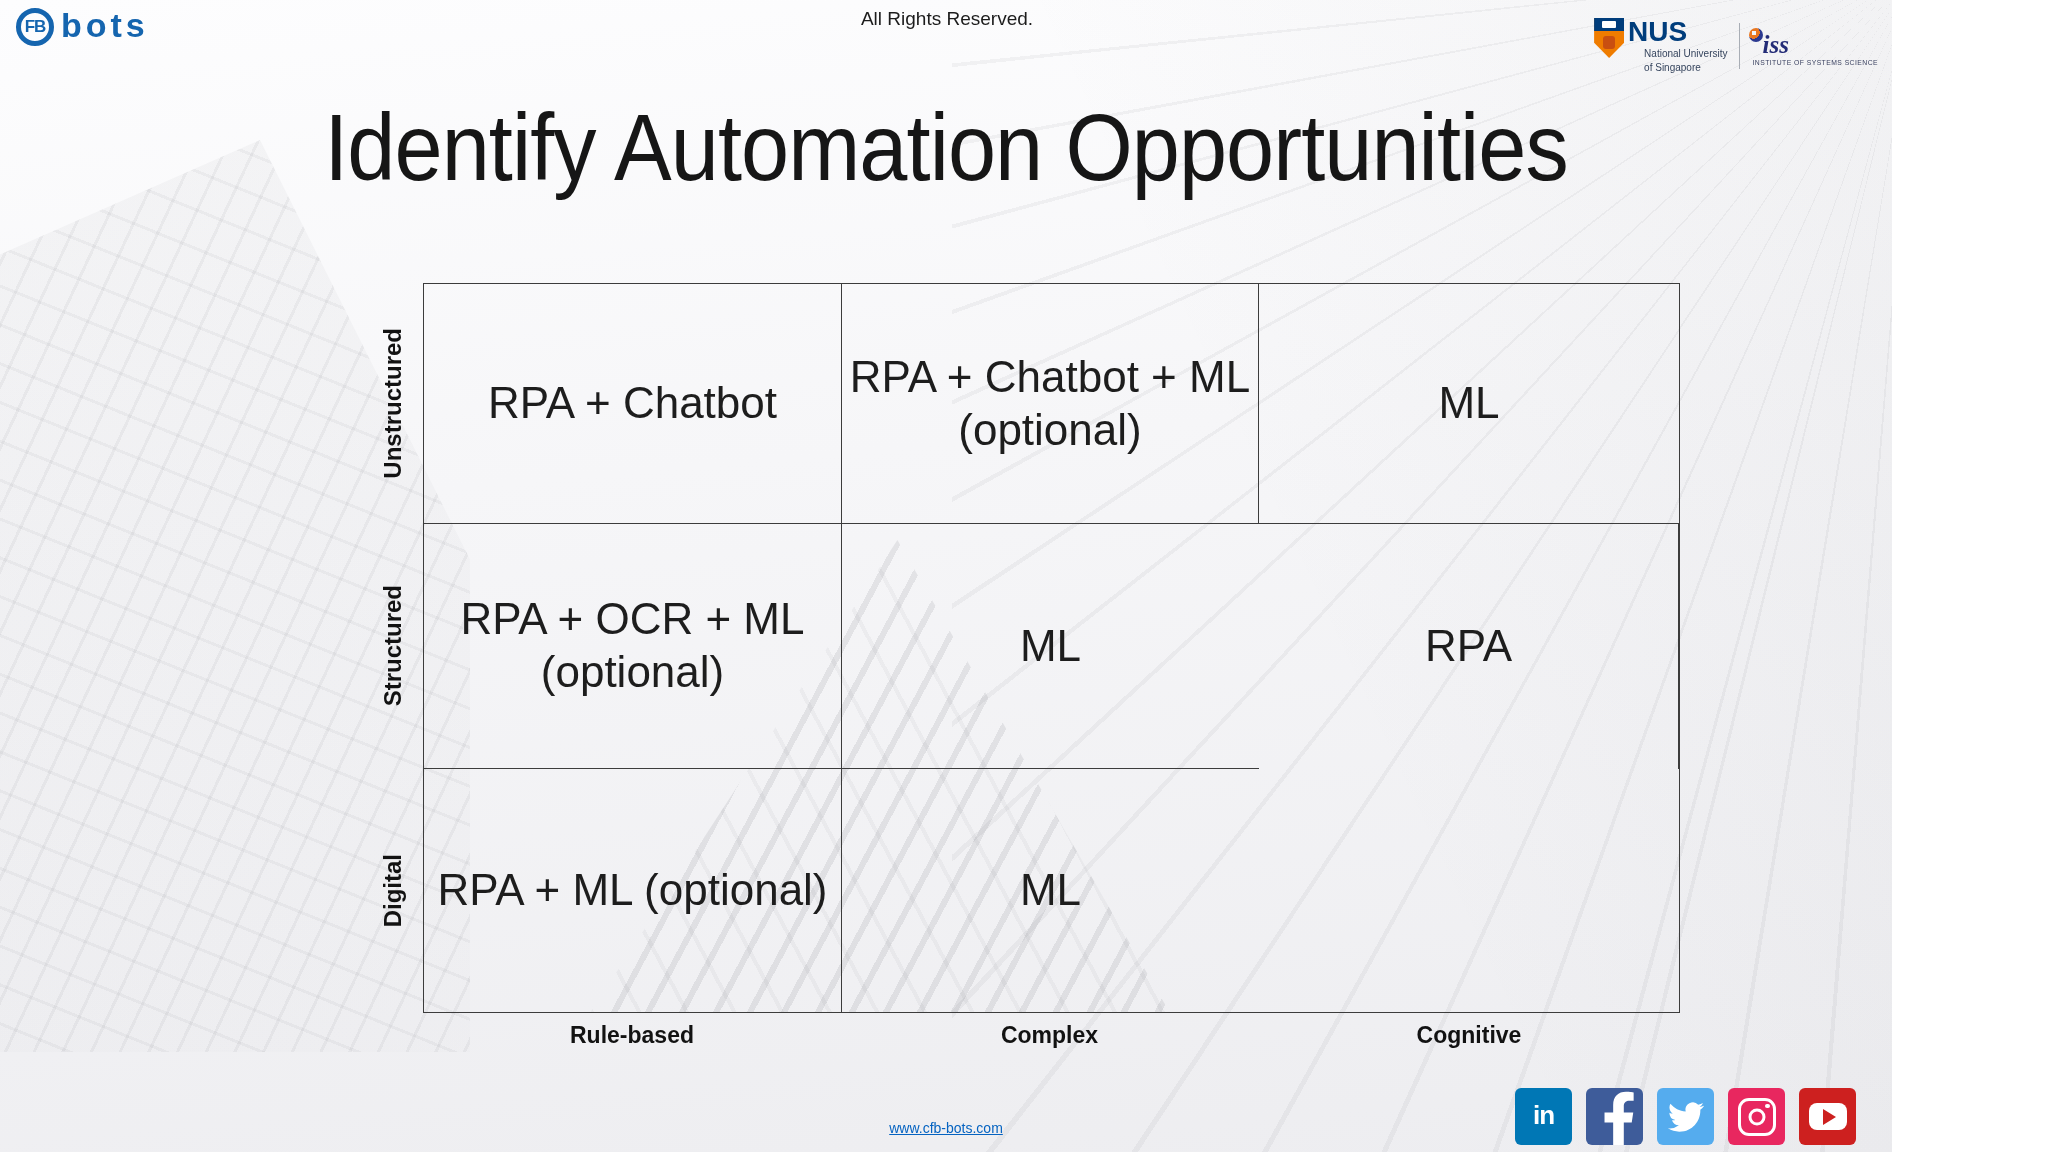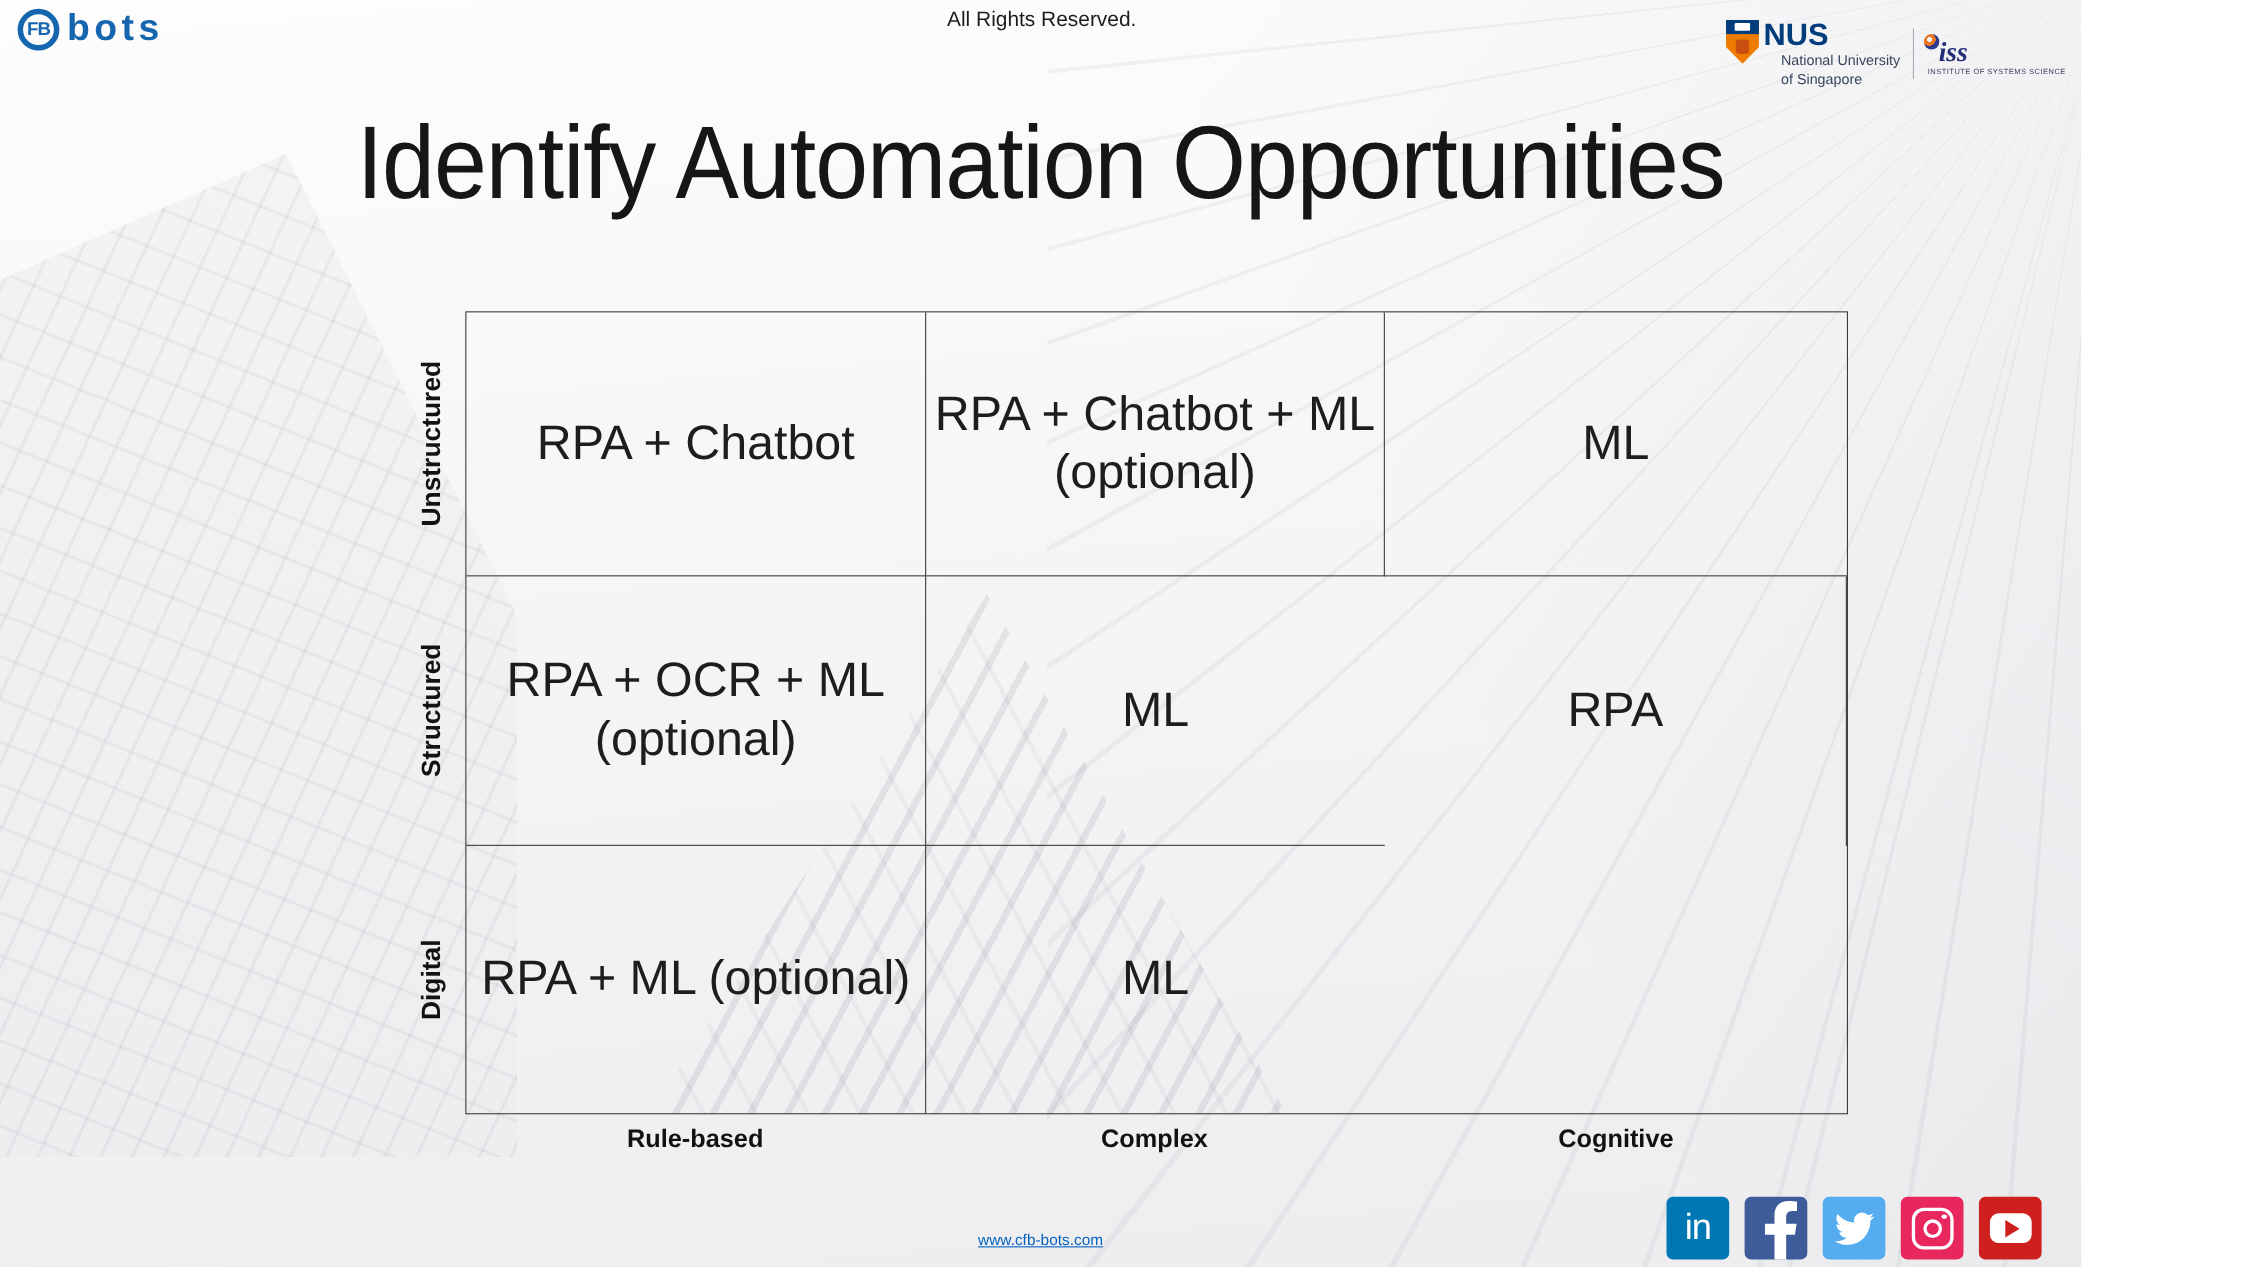--- a/index.html
+++ b/index.html
@@ -54,21 +54,21 @@
   .nus{ display:flex; align-items:flex-start; gap:4px; }
   .nus-shield{
     width:30px; height:40px; background:#ef7c00; position:relative;
     clip-path:polygon(0 0,100% 0,100% 62%,50% 100%,0 62%);
   }
   .nus-shield .chief{ position:absolute; top:0; left:0; width:100%; height:13px; background:#003d7c; }
   .nus-shield .book{ position:absolute; top:3px; left:8px; width:14px; height:7px; background:#fff; border-radius:1px; }
   .nus-shield .lion{ position:absolute; top:18px; left:9px; width:12px; height:13px; background:#c94f10; border-radius:3px; }
   .nus-textcol{ display:flex; flex-direction:column; line-height:1; }
   .nus-acronym{ color:#003d7c; font-weight:bold; font-size:28px; letter-spacing:0; }
-  .nus-name{ color:#36455e; font-size:13px; line-height:1.15; margin-top:2px;padding-left:16px; }
+  .nus-name{ color:#36455e; font-size:10px; line-height:1.15; margin-top:2px;padding-left:16px; }
   .partner-sep{ width:1px; height:46px; background:#a8adb5; }
   .iss{ position:relative; padding-top:6px; }
   .iss-globe{
     position:absolute; left:-3px; top:2px; width:14px; height:14px; border-radius:50%;
     background:radial-gradient(circle at 35% 35%, #f0f4fa 0 18%, #e87722 18% 45%, #2b3990 45% 100%);
   }
   .iss-acronym{
     font-family:"Liberation Serif", serif; font-style:italic; font-weight:bold;
     color:#232c77; font-size:25px; line-height:1; padding-left:10px;
   }
@@ -115,21 +115,21 @@
   .site-link{
     position:absolute; top:1119px; left:0; width:100%; text-align:center;
   }
   .site-link a{ color:#0563c1; font-size:14px; text-decoration:underline; cursor:pointer; }
 
   .social{ position:absolute; right:36px; bottom:7px; display:flex; gap:14px; }
   .sicon{
     width:57px; height:57px; border-radius:6px; position:relative; overflow:hidden;
     display:flex; align-items:center; justify-content:center; cursor:pointer;
   }
-  .sicon .in-glyph{ color:#fff; font-weight:normal; font-size:33px; letter-spacing:-1px; padding-bottom:3px; }
+  .sicon .in-glyph{ color:#fff; font-weight:bold; font-size:26px; letter-spacing:-1px; padding-bottom:3px; }
   .sicon svg{ display:block; }
   .fb-f{ position:absolute; bottom:-2px; left:50%; transform:translateX(-38%); }
   .ig-frame{ width:38px; height:38px; border:3.5px solid #fff; border-radius:11px; position:relative; }
   .ig-lens{ position:absolute; left:50%; top:50%; transform:translate(-50%,-50%); width:17px; height:17px; border:3.5px solid #fff; border-radius:50%; }
   .ig-dot{ position:absolute; right:3px; top:3px; width:4.5px; height:4.5px; background:#fff; border-radius:50%; }
   .yt-screen{ width:38px; height:27px; background:#fff; border-radius:8px; display:flex; align-items:center; justify-content:center; }
   .yt-play{ width:0; height:0; border-left:13px solid #cd201f; border-top:8px solid transparent; border-bottom:8px solid transparent; margin-left:3px; }
 </style>
 </head>
 <body>

